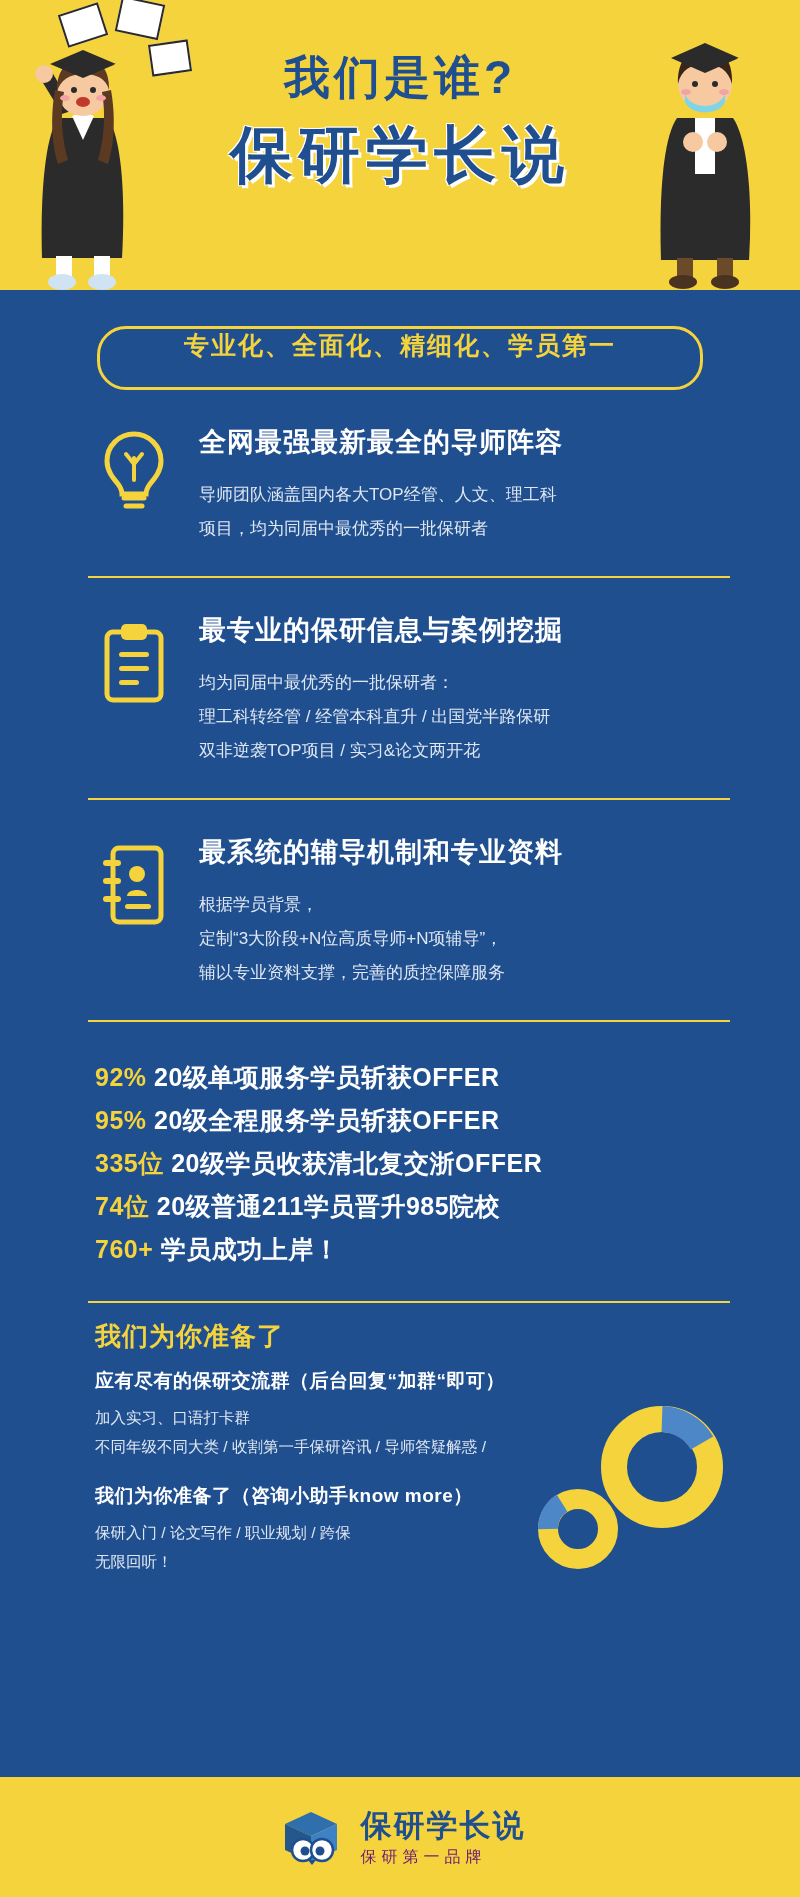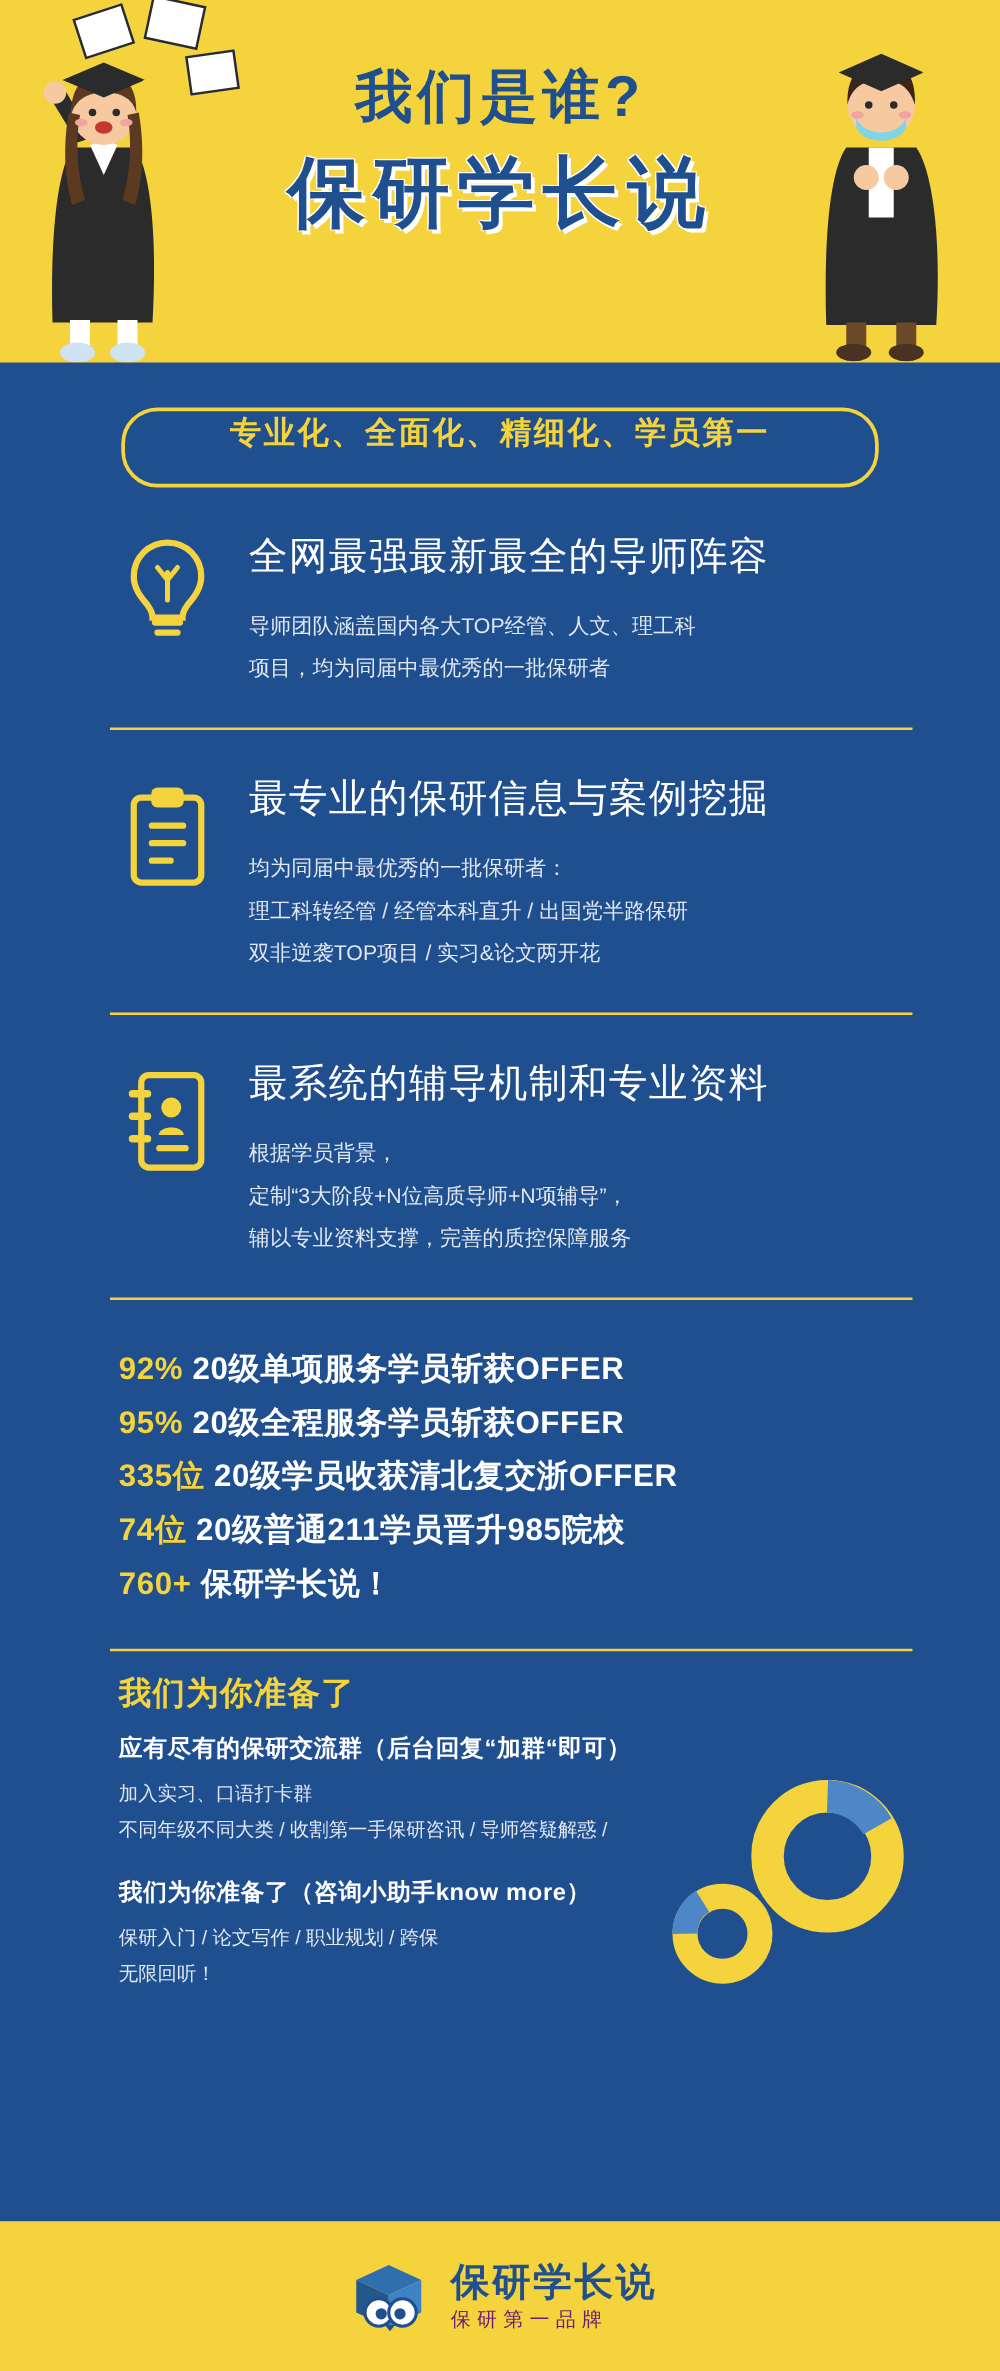--- a/index.html
+++ b/index.html
@@ -93,22 +93,22 @@
     padding: 34px 70px 0 95px;
   }
   .sec-icon {
     width: 78px;
     flex: 0 0 78px;
     margin-top: 4px;
   }
   .sec-text { flex: 1; padding-left: 26px; }
   .sec-title {
     color: #ffffff;
-    font-size: 31px;
-    font-weight: normal;
+    font-size: 27px;
+    font-weight: bold;
     letter-spacing: 1px;
     margin-bottom: 18px;
   }
   .sec-body {
     color: #dfe7f2;
     font-size: 17px;
     line-height: 2;
   }
   .divider {
     height: 2px;
@@ -357,21 +357,21 @@
       <div class="stat-row">
         <span class="stat-num">335位</span>
         <span>20级学员收获清北复交浙OFFER</span>
       </div>
       <div class="stat-row">
         <span class="stat-num">74位</span>
         <span>20级普通211学员晋升985院校</span>
       </div>
       <div class="stat-row">
         <span class="stat-num">760+</span>
-        <span>保研学长说！</span>
+        <span>学员成功上岸！</span>
       </div>
     </div>
 
     <div class="divider"></div>
 
     <div class="prep">
       <div class="prep-title">我们为你准备了</div>
 
       <div>
         <div class="prep-sub">应有尽有的保研交流群（后台回复“加群“即可）</div>

